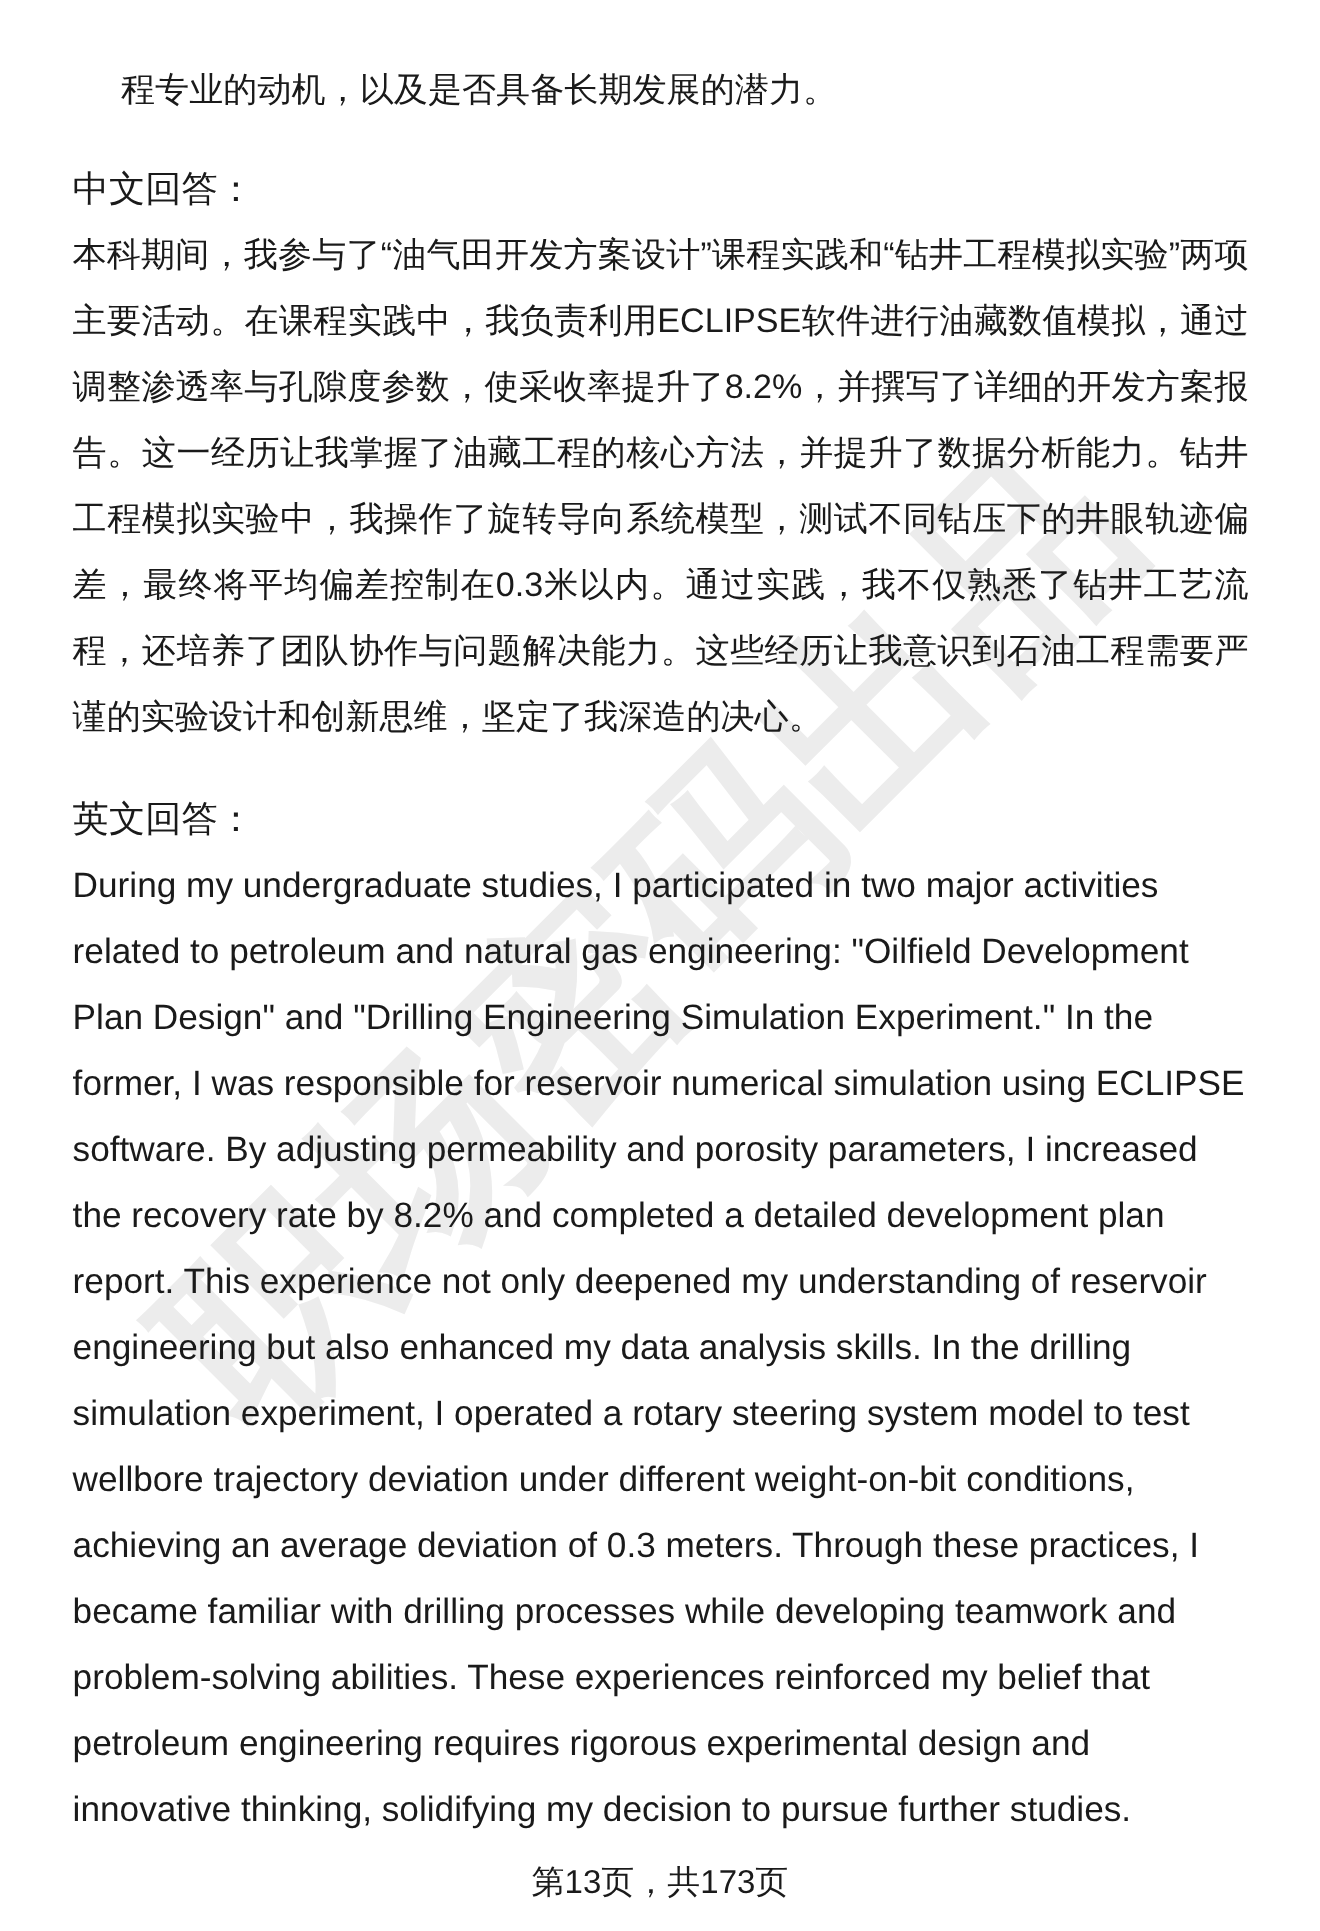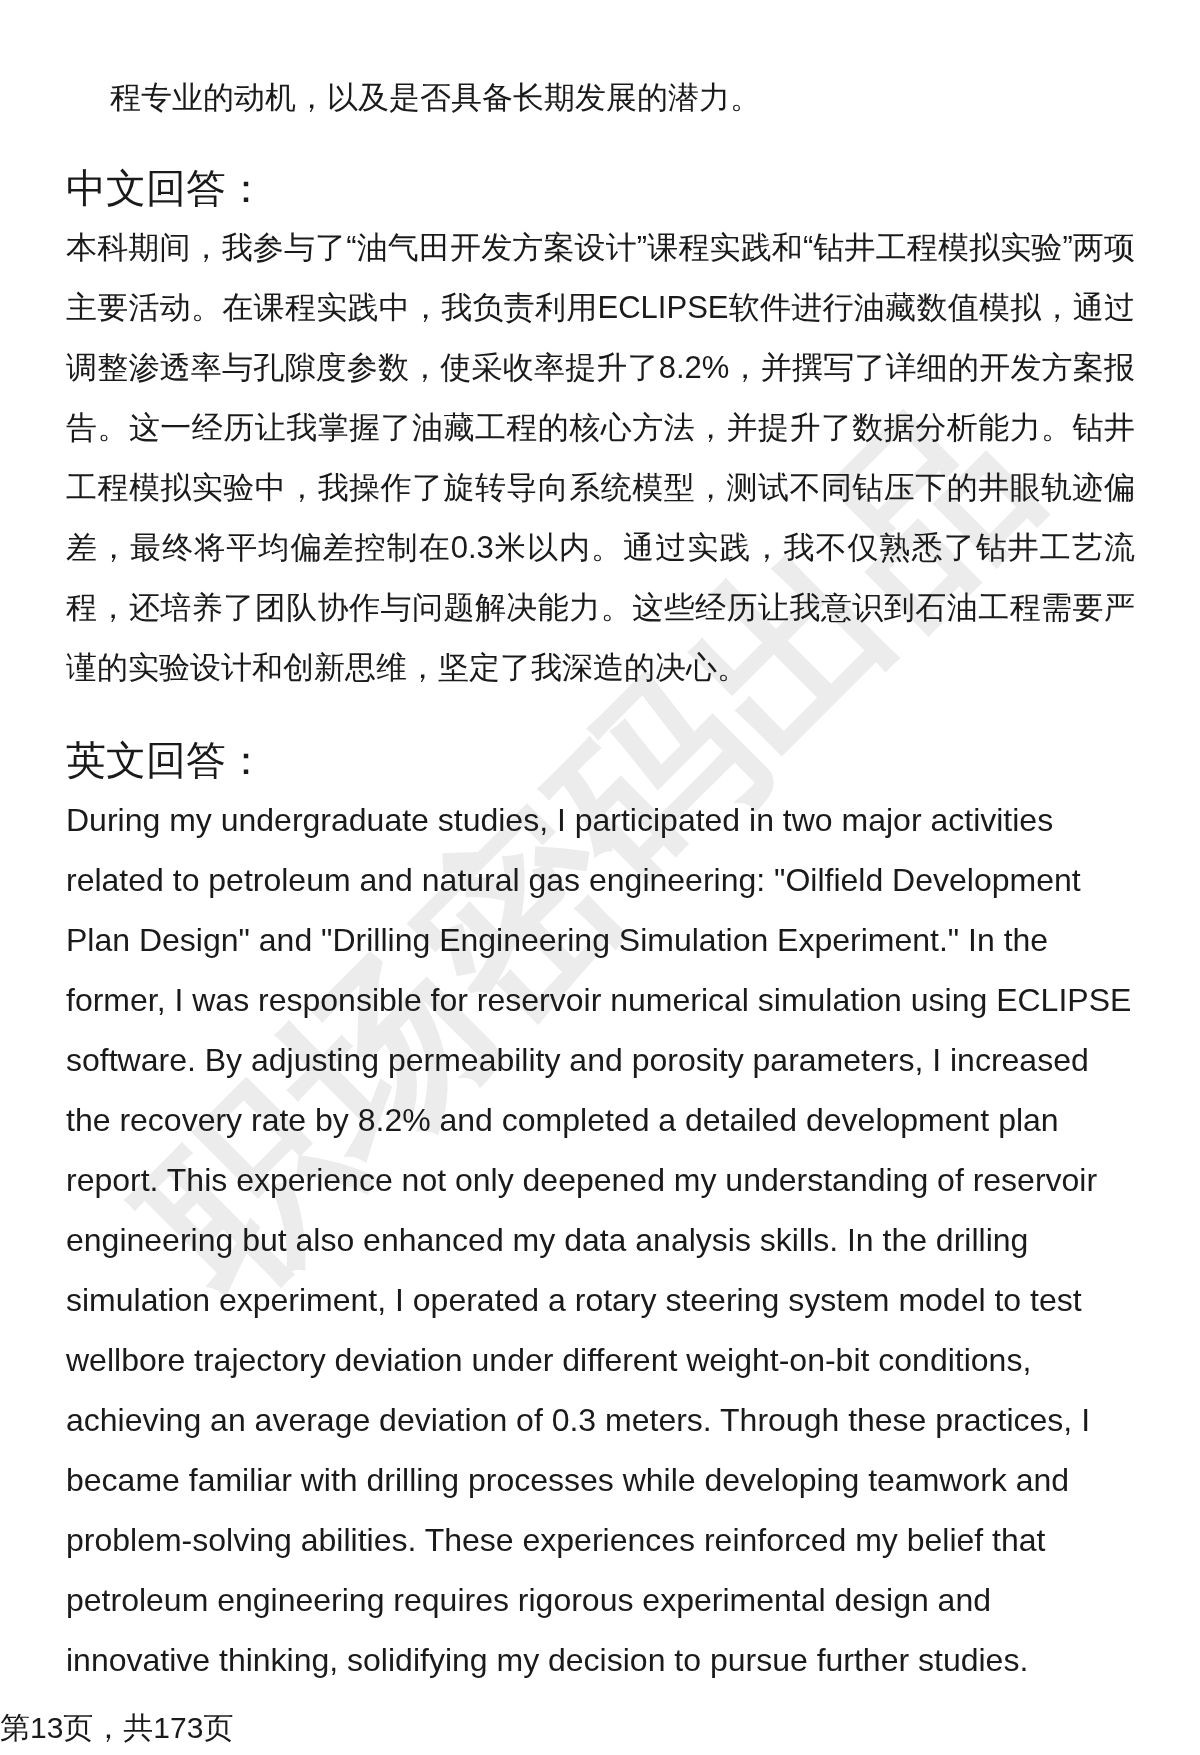--- a/index.html
+++ b/index.html
@@ -25,31 +25,31 @@
     font-weight: 700;
     letter-spacing: 2px;
     color: #ececec;
     white-space: nowrap;
     z-index: 0;
     user-select: none;
   }
   .content {
     position: relative;
     z-index: 1;
-    padding: 68px 65px 0 66px;
+    padding: 52px 65px 0 66px;
     font-size: 31px;
     line-height: 60px;
   }
   .intro-line {
     margin: 0;
     padding-left: 44px;
   }
   .section-heading {
     margin: 30px 0 0 0;
-    font-size: 40px;
+    font-size: 33px;
     font-weight: 400;
     line-height: 60px;
   }
   .section-heading.en-heading {
     margin-top: 32px;
   }
   .para {
     margin: 0;
   }
   .para-zh {
@@ -57,20 +57,21 @@
     text-justify: inter-ideograph;
   }
   .para-en {
     font-size: 32px;
     text-align: left;
   }
   .footer {
     position: relative;
     z-index: 1;
     margin-top: 8px;
+    text-align: center;
     font-size: 30px;
     line-height: 60px;
   }
 </style>
 </head>
 <body>
 
 <div class="page">
   <div class="watermark">职场密码出品</div>
 

